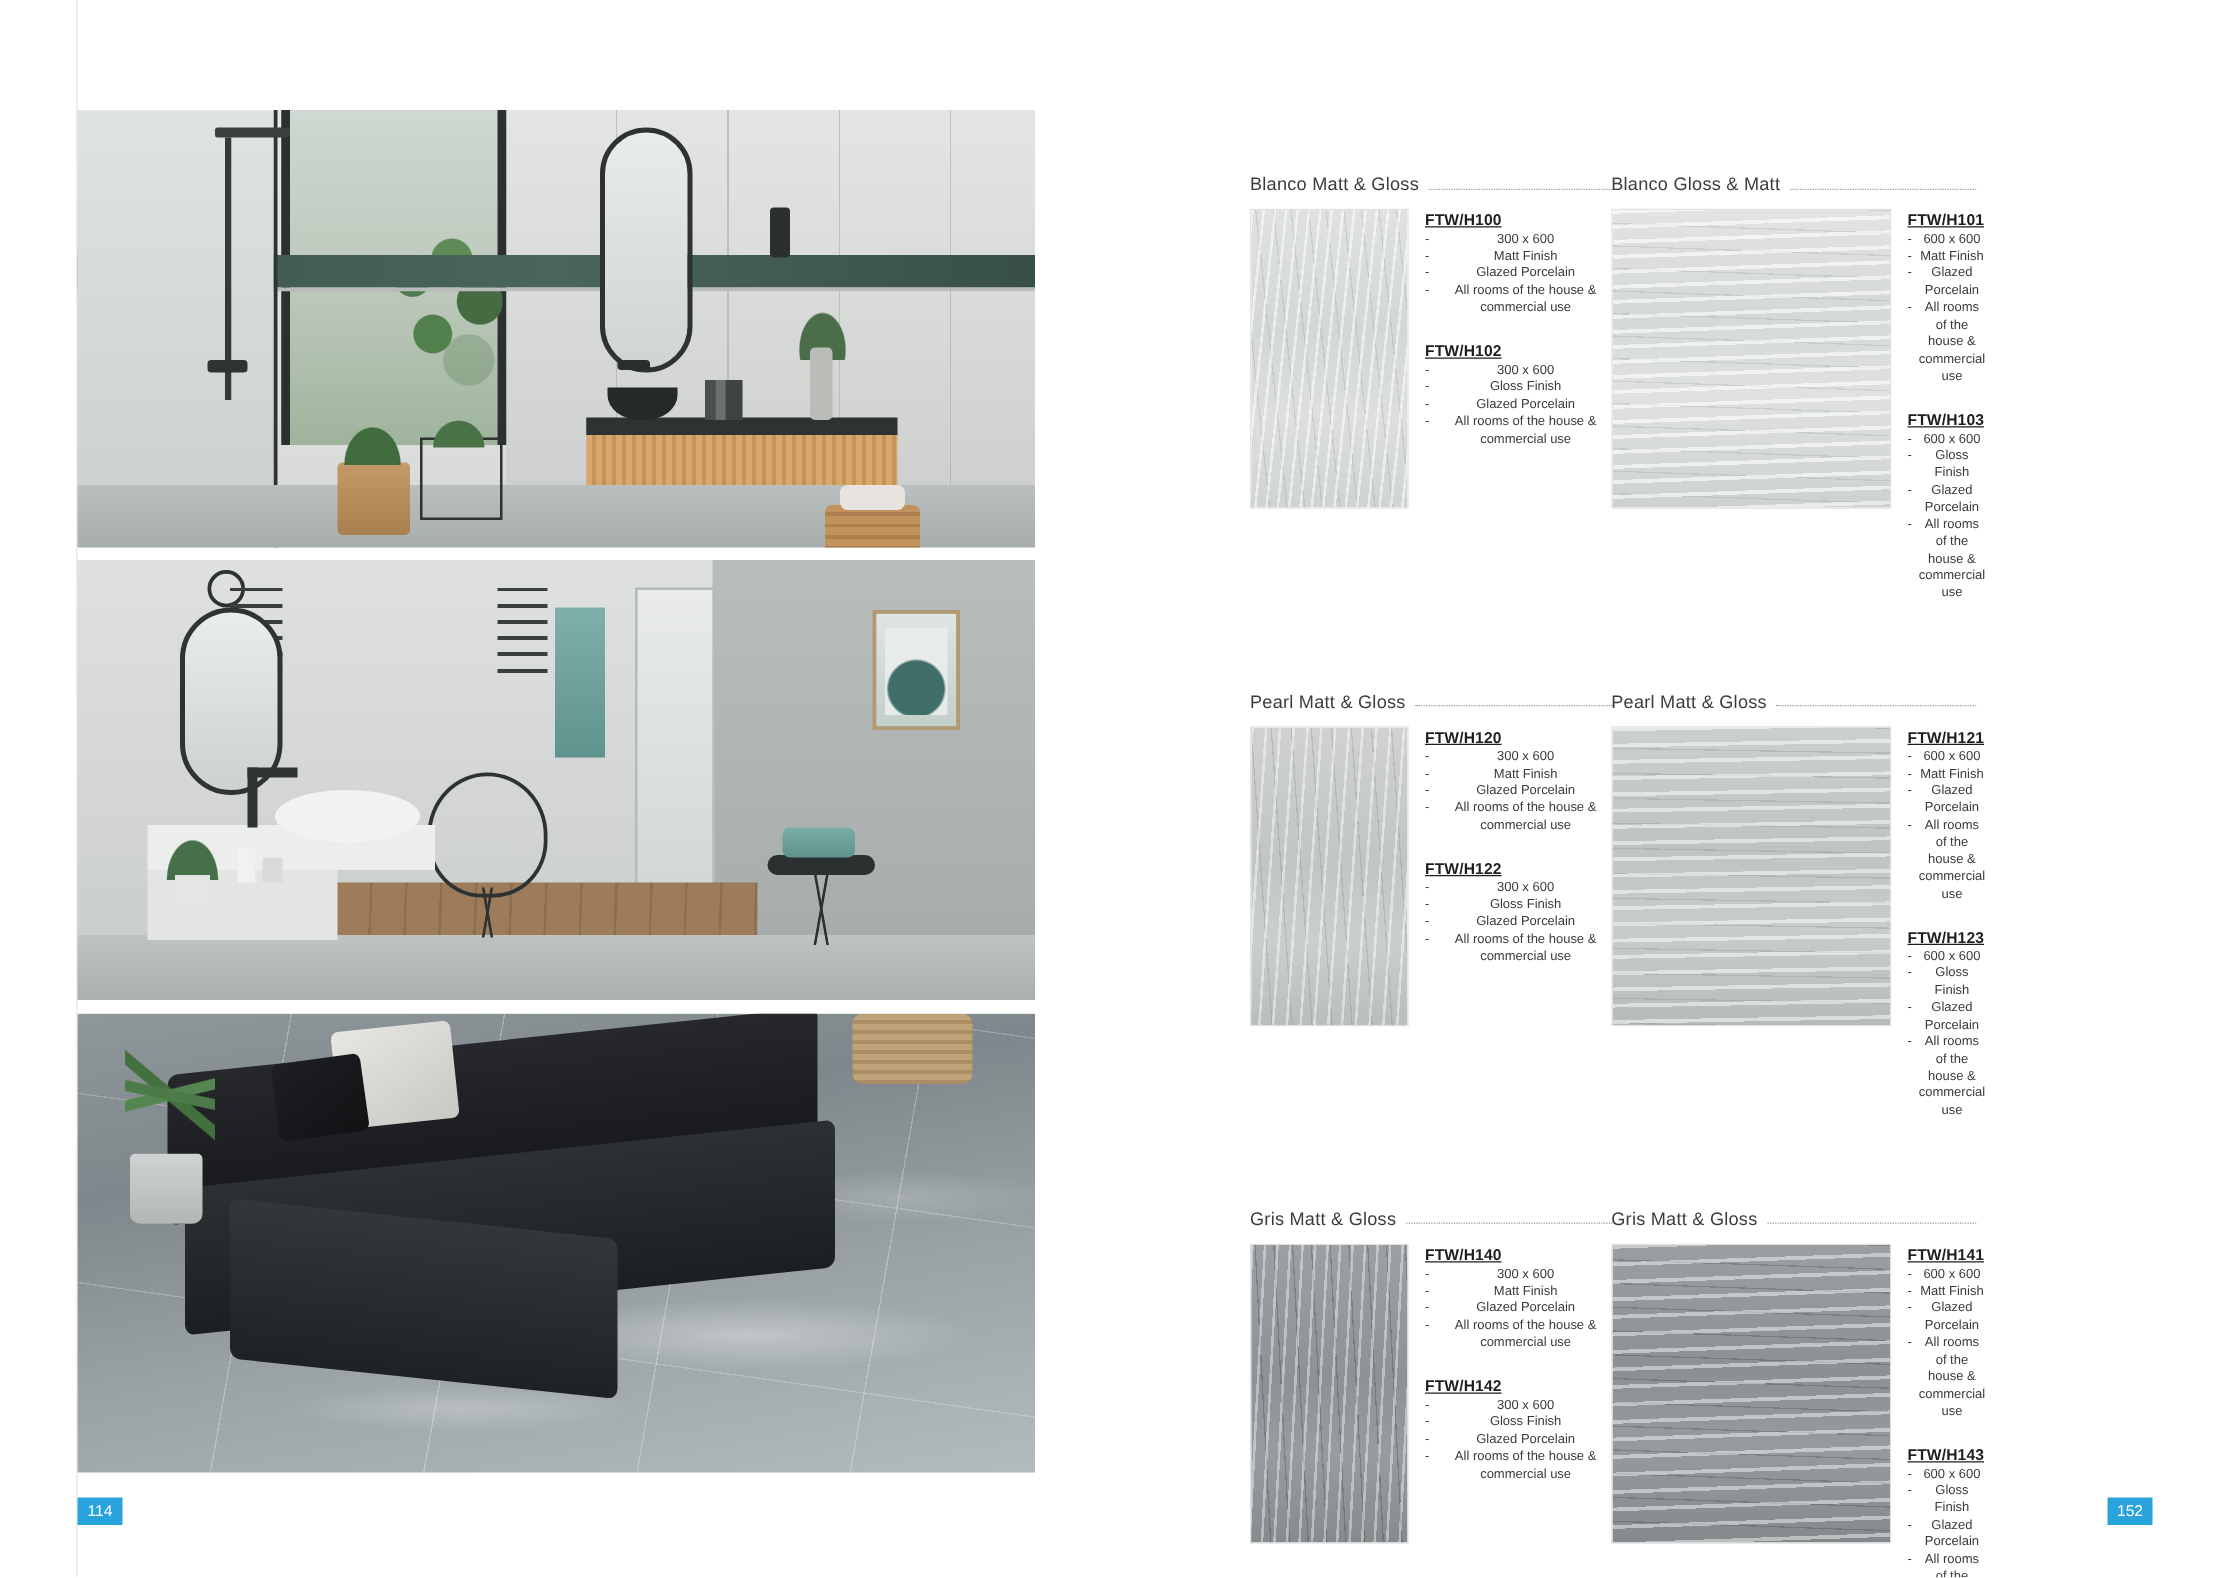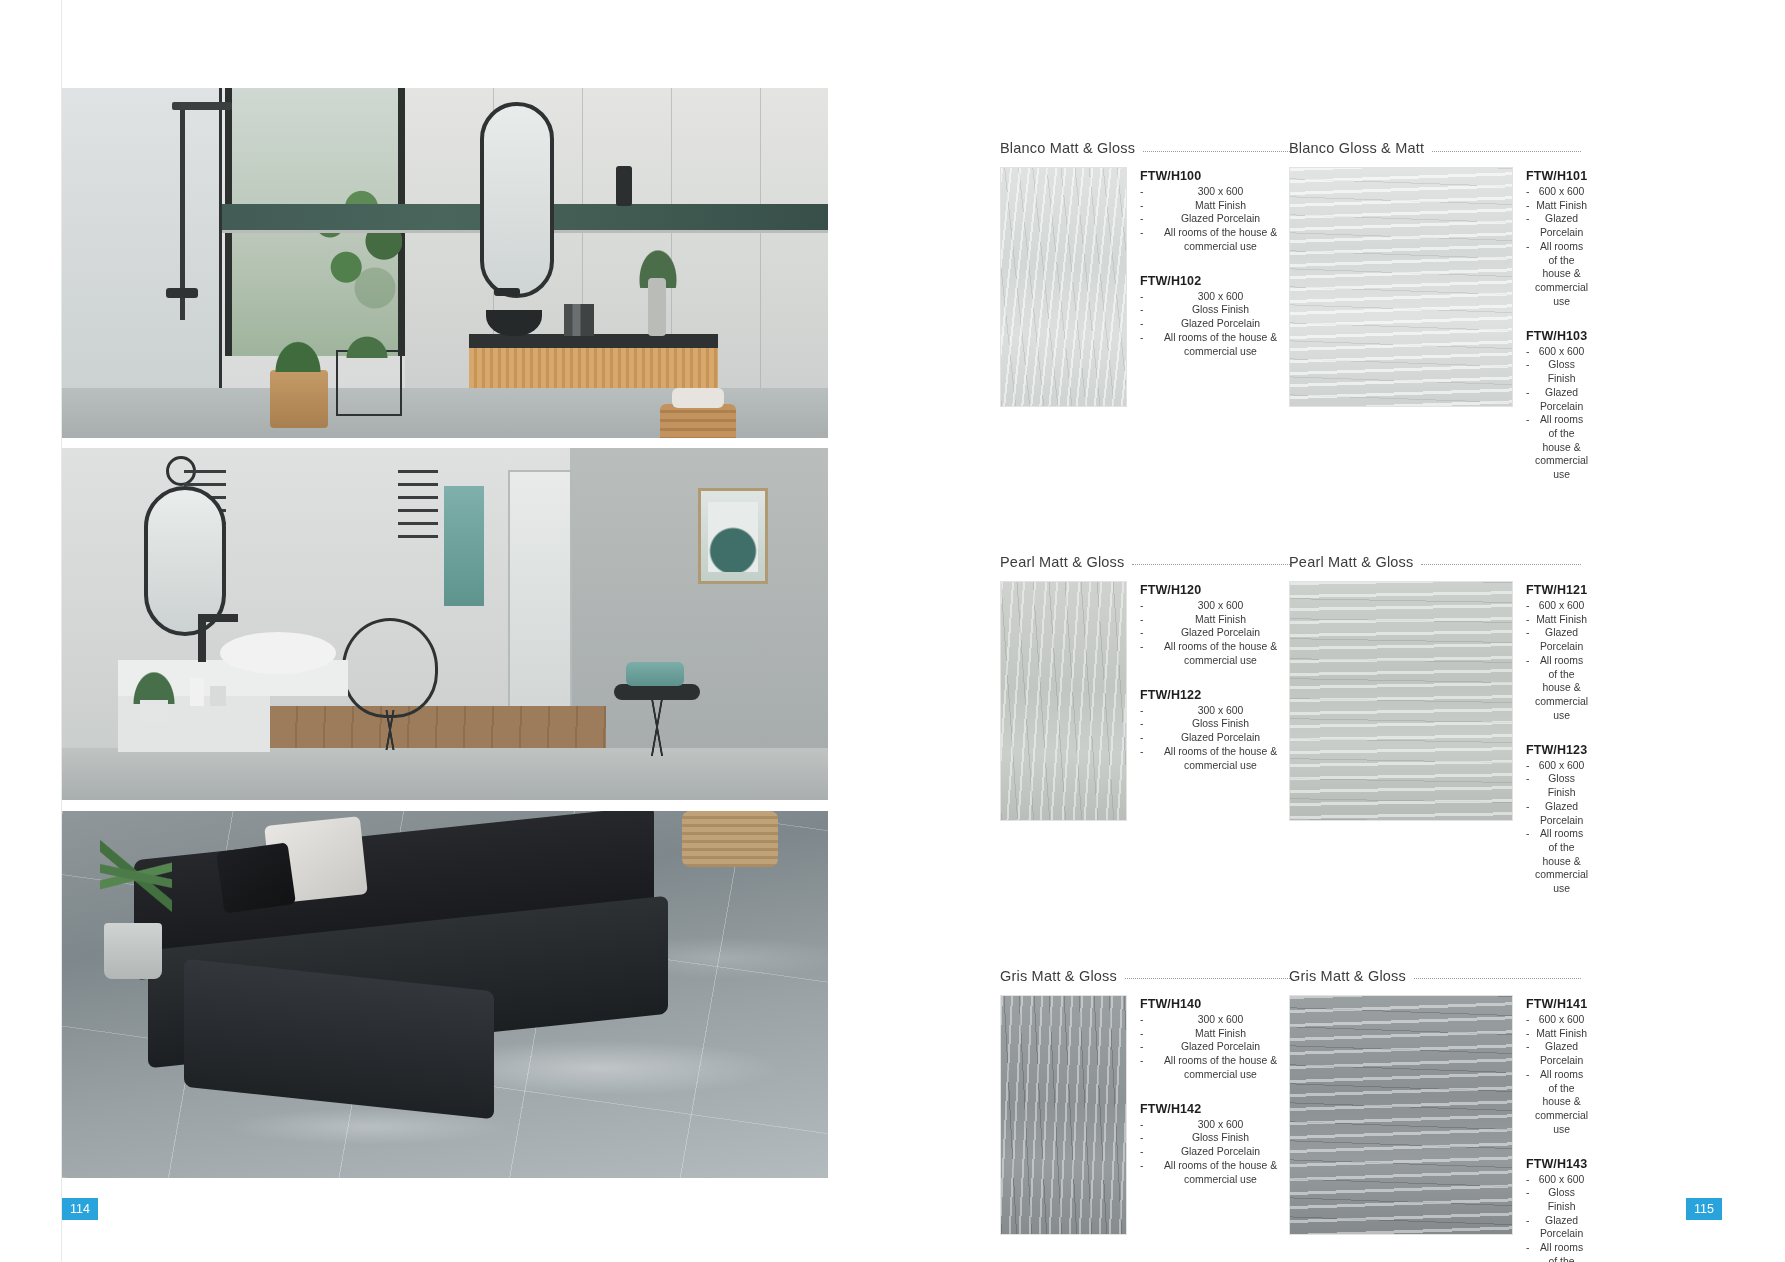--- a/index.html
+++ b/index.html
@@ -414,20 +414,21 @@
   }
   .swatch.wide { width: 224px; flex: 0 0 224px; }
   .specs { padding-top: 2px; }
   .spec-block + .spec-block { margin-top: 20px; }
   .spec-code {
     font-size: 12.5px;
     font-weight: bold;
     color: #1e1e1e;
     margin-bottom: 2px;
     letter-spacing: .1px;
+    text-decoration: underline;
   }
   .spec-line {
     display: flex;
     font-size: 10.4px;
     color: #3a3a3a;
     line-height: 1.32;
   }
   .spec-dash { width: 9px; flex: 0 0 9px; color: #3a3a3a; }
   .spec-text { flex: 1; text-align: center; }
   .row-gap { height: 72px; }
@@ -906,15 +907,15 @@
                 </div>
             </div>
           </div>
         </div>
       </div>
 
     </div>
   </div>
 
   <div class="pagenum pagenum-left">114</div>
-  <div class="pagenum pagenum-right">115</div>
+  <div class="pagenum pagenum-right">152</div>
 
 </div>
 
 </body></html>

